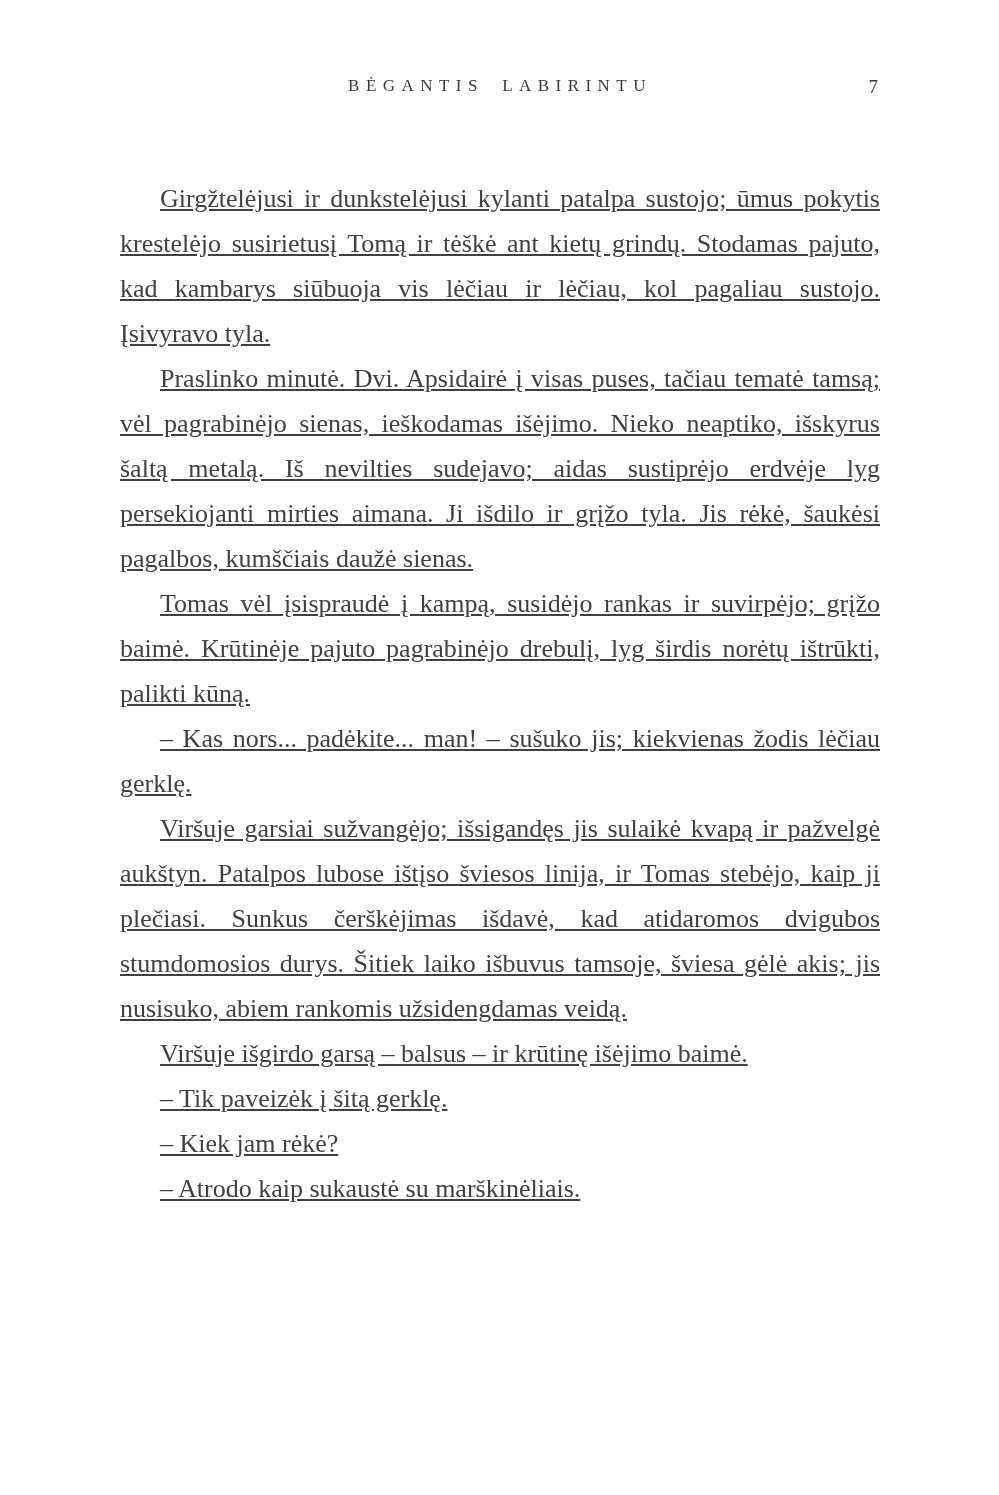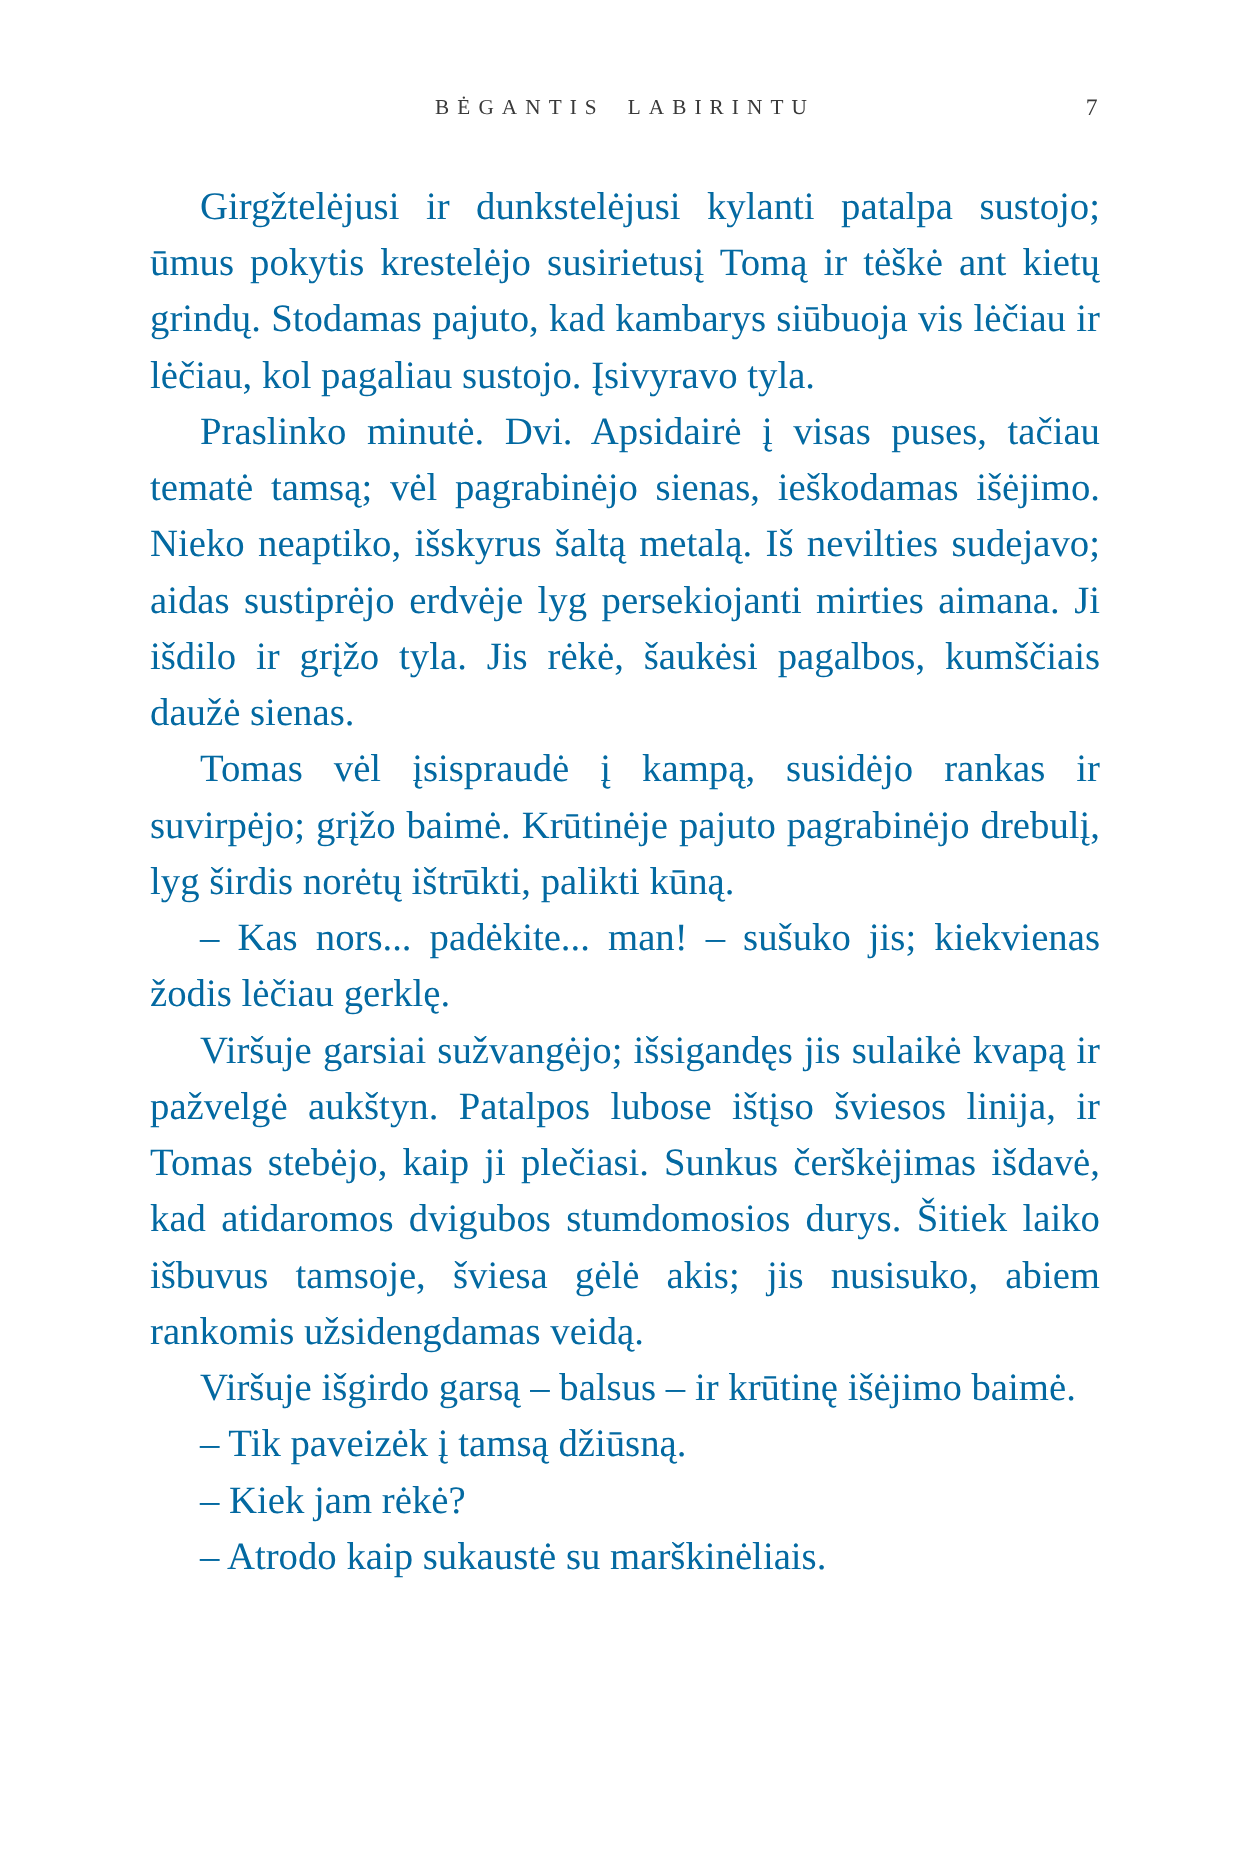--- a/index.html
+++ b/index.html
@@ -14,21 +14,21 @@
     box-sizing: border-box;
     background: #ffffff;
     color: #212121;
     font-family: "Liberation Serif", "DejaVu Serif", serif;
     padding: 76px 119px 0 120px;
     overflow: hidden;
   }
   .running-head {
     position: relative;
     height: 24px;
-    margin-bottom: 42px;
+    margin-bottom: 76px;
   }
   .running-head .book-title {
     position: absolute;
     left: 0;
     right: 0;
     text-align: center;
     font-size: 17px;
     letter-spacing: 0.38em;
     word-spacing: 0.45em;
     color: #3a3a3a;
@@ -36,42 +36,43 @@
   }
   .running-head .page-number {
     position: absolute;
     right: 2px;
     top: 0;
     font-size: 19px;
     color: #3a3a3a;
   }
   .body-text p {
     margin: 0;
-    font-size: 31px;
+    font-size: 26px;
     line-height: 45px;
     text-align: justify;
     text-indent: 40px;
-    color: #0369a1;
+    color: #404040;
+    text-decoration: underline;
   }
 </style>
 </head>
 <body>
 
 <div class="page">
 
   <div class="running-head">
     <span class="book-title">BĖGANTIS LABIRINTU</span>
     <span class="page-number">7</span>
   </div>
 
   <div class="body-text">
     <p>Girgžtelėjusi ir dunkstelėjusi kylanti patalpa sustojo; ūmus pokytis krestelėjo susirietusį Tomą ir tėškė ant kietų grindų. Stodamas pajuto, kad kambarys siūbuoja vis lėčiau ir lėčiau, kol pagaliau sustojo. Įsivyravo tyla.</p>
     <p>Praslinko minutė. Dvi. Apsidairė į visas puses, tačiau tematė tamsą; vėl pagrabinėjo sienas, ieškodamas išėjimo. Nieko neaptiko, išskyrus šaltą metalą. Iš nevilties sudejavo; aidas sustiprėjo erdvėje lyg persekiojanti mirties aimana. Ji išdilo ir grįžo tyla. Jis rėkė, šaukėsi pagalbos, kumščiais daužė sienas.</p>
     <p>Tomas vėl įsispraudė į kampą, susidėjo rankas ir suvirpėjo; grįžo baimė. Krūtinėje pajuto pagrabinėjo drebulį, lyg širdis norėtų ištrūkti, palikti kūną.</p>
     <p>– Kas nors... padėkite... man! – sušuko jis; kiekvienas žodis lėčiau gerklę.</p>
     <p>Viršuje garsiai sužvangėjo; išsigandęs jis sulaikė kvapą ir pažvelgė aukštyn. Patalpos lubose ištįso šviesos linija, ir Tomas stebėjo, kaip ji plečiasi. Sunkus čerškėjimas išdavė, kad atidaromos dvigubos stumdomosios durys. Šitiek laiko išbuvus tamsoje, šviesa gėlė akis; jis nusisuko, abiem rankomis užsidengdamas veidą.</p>
     <p>Viršuje išgirdo garsą – balsus – ir krūtinę išėjimo baimė.</p>
-    <p>– Tik paveizėk į tamsą džiūsną.</p>
+    <p>– Tik paveizėk į šitą gerklę.</p>
     <p>– Kiek jam rėkė?</p>
     <p>– Atrodo kaip sukaustė su marškinėliais.</p>
   </div>
 
 </div>
 
 </body></html>

